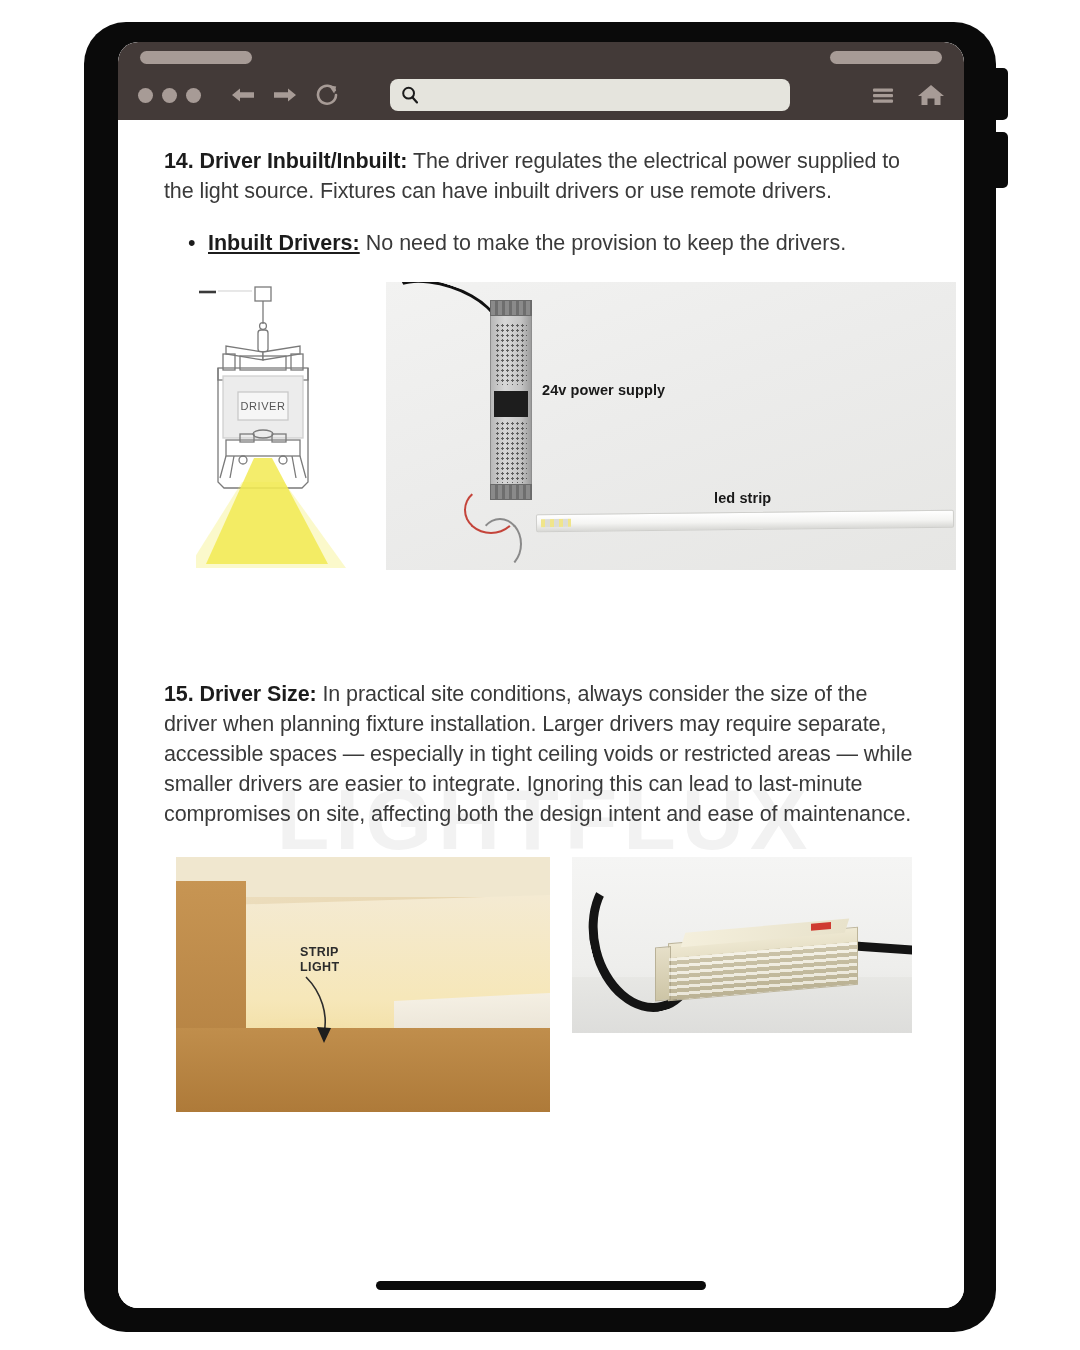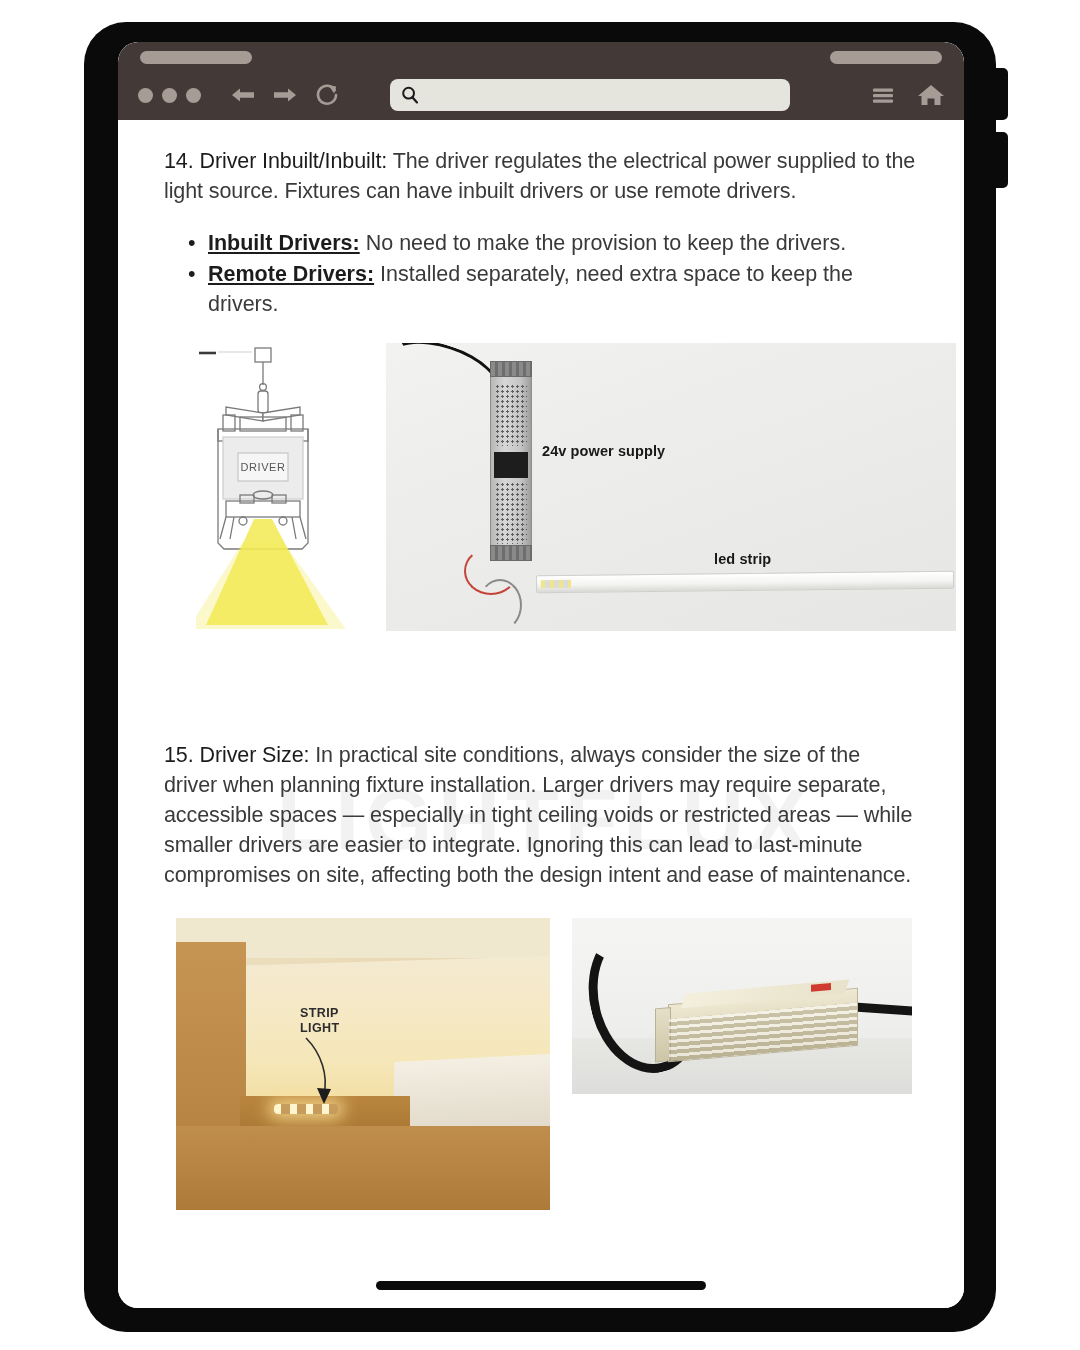--- a/index.html
+++ b/index.html
@@ -128,21 +128,21 @@
     z-index: 0;
   }
 
   .body-text {
     position: relative; z-index: 1;
     font-size: 21.5px;
     line-height: 30px;
     color: #3a3a3a;
     letter-spacing: -0.1px;
   }
-  .body-text b { color: #1c1c1c; font-weight: 400; }
+  .body-text b { color: #1c1c1c; font-weight: 700; }
 
   #para-14 { padding-top: 26px; }
 
   #bullet-list {
     position: relative; z-index: 1;
     margin-top: 22px;
     padding-left: 44px;
     list-style: none;
   }
   #bullet-list li {
@@ -282,21 +282,21 @@
     margin-top: 28px;
     display: flex;
     align-items: flex-start;
     padding-left: 12px;
     height: 300px;
   }
 
   
   #cove-photo {
     position: relative;
-    width: 374px; height: 292px;
+    width: 374px; height: 255px;
     flex: none;
     background: linear-gradient(160deg,#efe2c6 0%,#e8d7b2 35%,#c08c4e 100%);
     overflow: hidden;
   }
   #cove-ceiling {
     position: absolute; left: 0; right: 0; top: 0; height: 40px;
     background: #f0e7cf;
   }
   #cove-left-wall {
     position: absolute; left: 0; top: 24px; width: 70px; bottom: 0;
@@ -489,23 +489,20 @@
 
       <div id="watermark">LIGHTFLUX</div>
 
       <p class="body-text" id="para-14">
         <b>14.</b> <b>Driver Inbuilt/Inbuilt:</b><span> The driver regulates the electrical power supplied to the light source. Fixtures can have inbuilt drivers or use remote drivers.</span>
       </p>
 
       <ul id="bullet-list">
         <li>
           <b>Inbuilt Drivers:</b><span> No need to make the provision to keep the drivers.</span>
-        </li>
-        <li>
-          <b>Remote Drivers:</b><span> Installed separately, need extra space to keep the drivers.</span>
         </li>
       </ul>
 
       <div id="figure-row-1">
 
         <div id="fixture-drawing">
           <svg viewBox="0 0 168 288" width="168" height="288">
             <g stroke="#7a7a7a" fill="none" stroke-width="1.3">
 
               <line x1="3" y1="10" x2="20" y2="10" stroke-width="2.6" stroke="#3a3a3a"></line>

